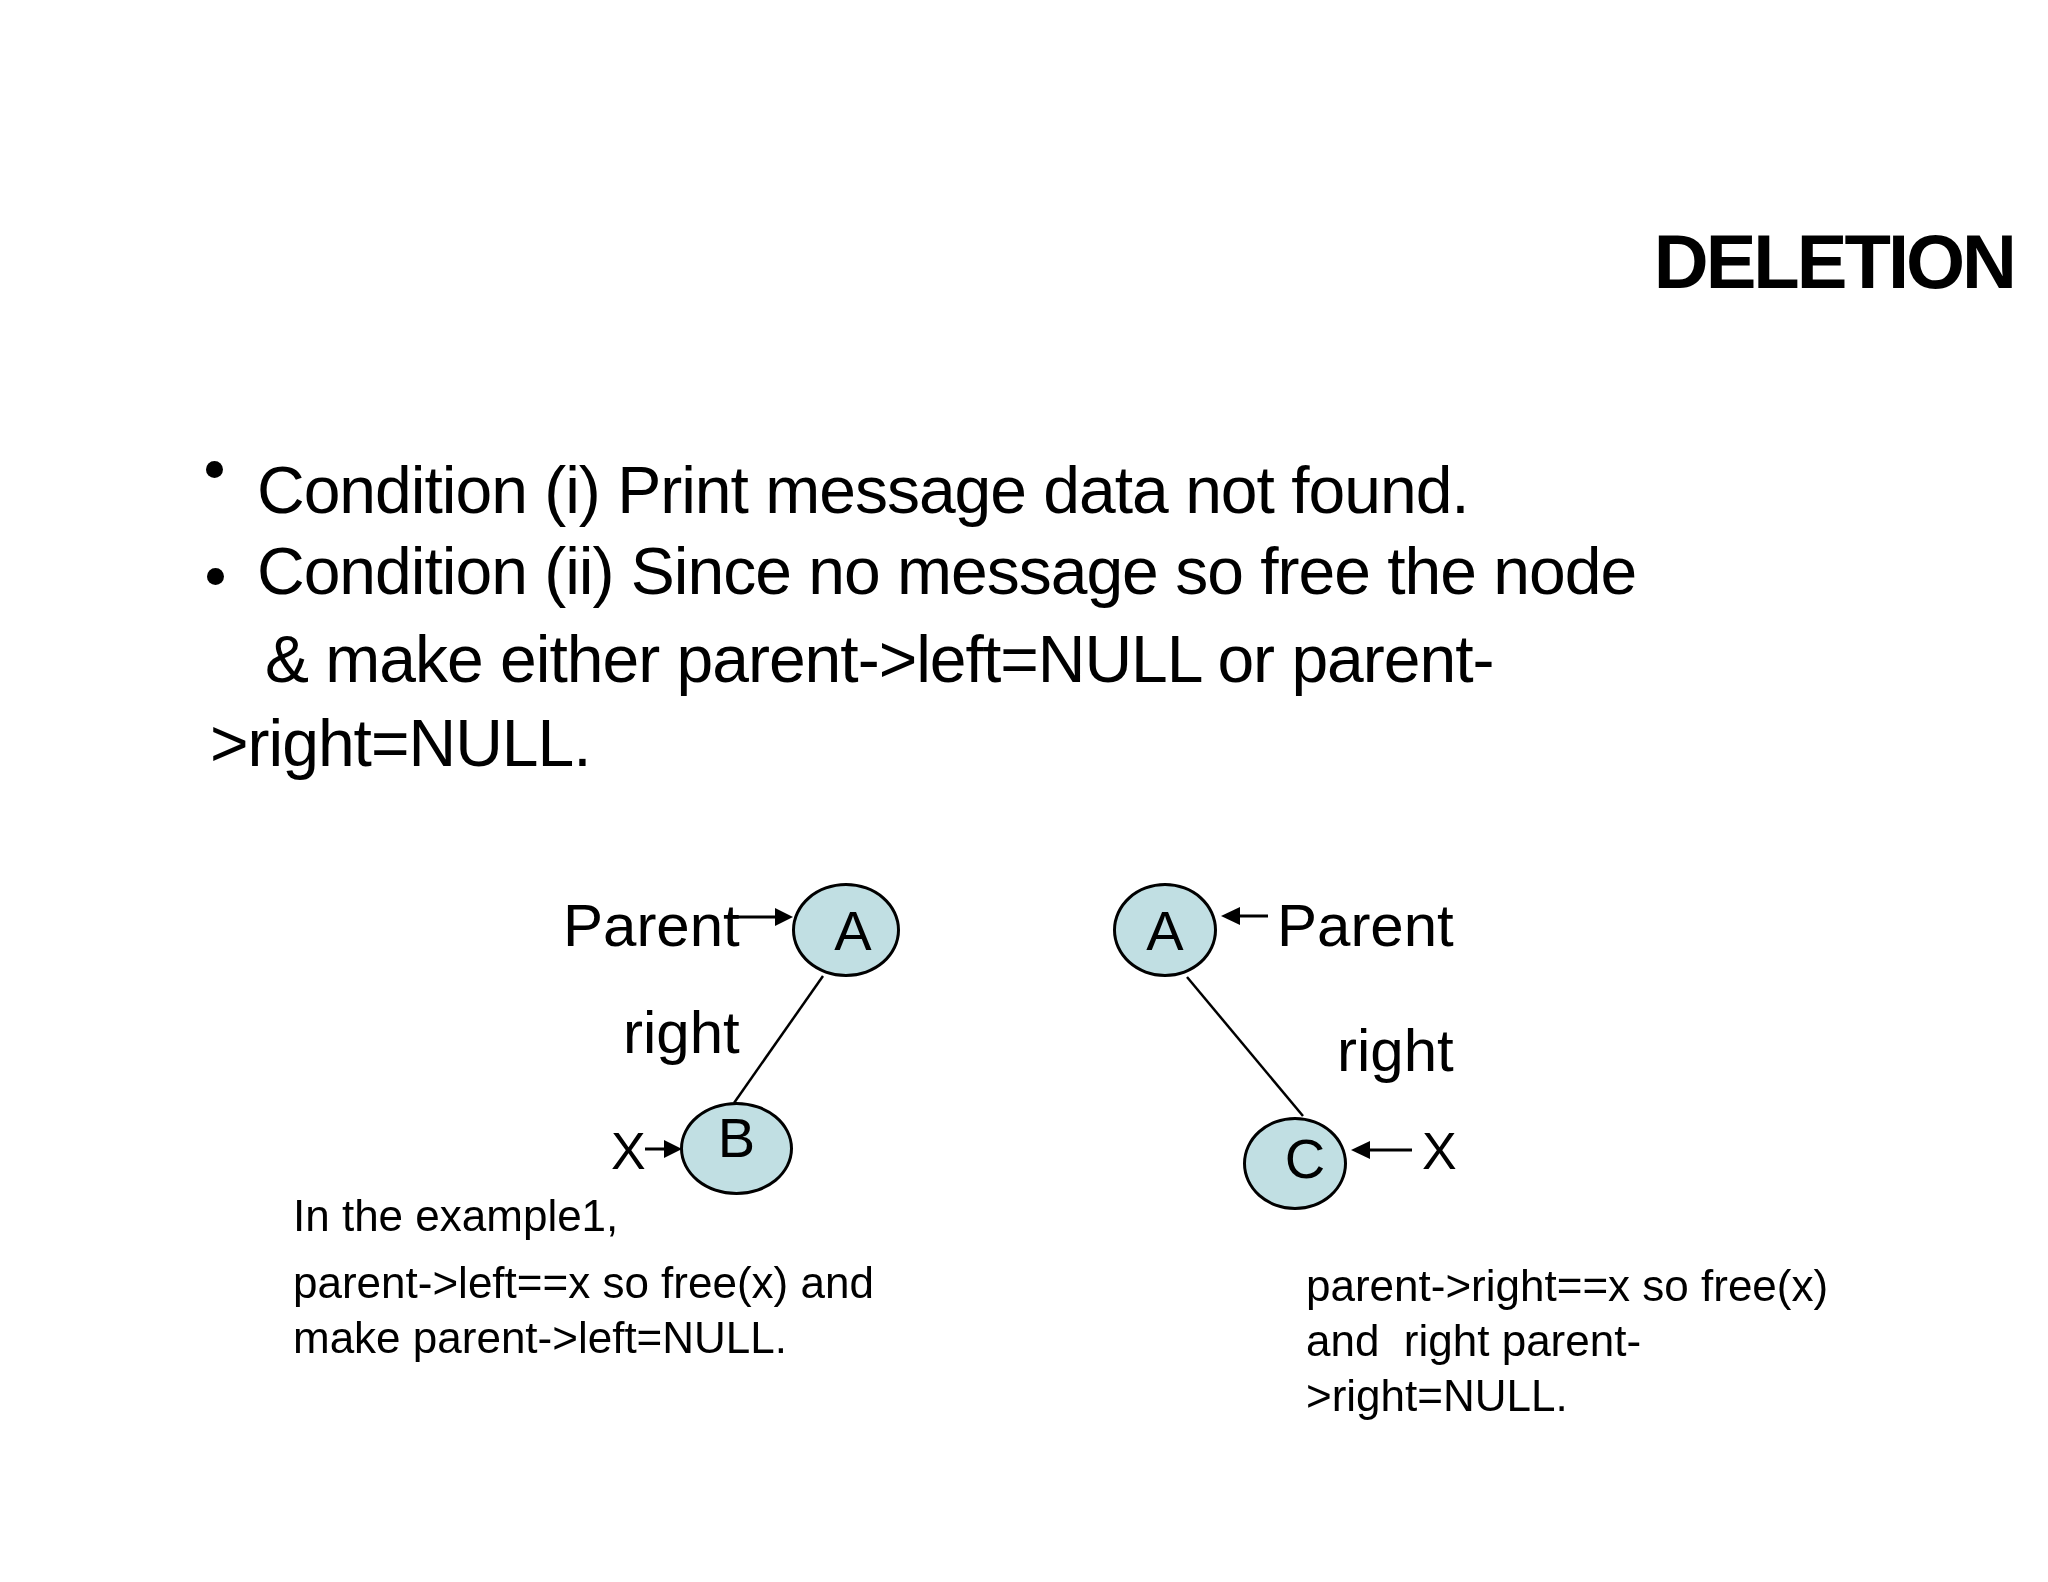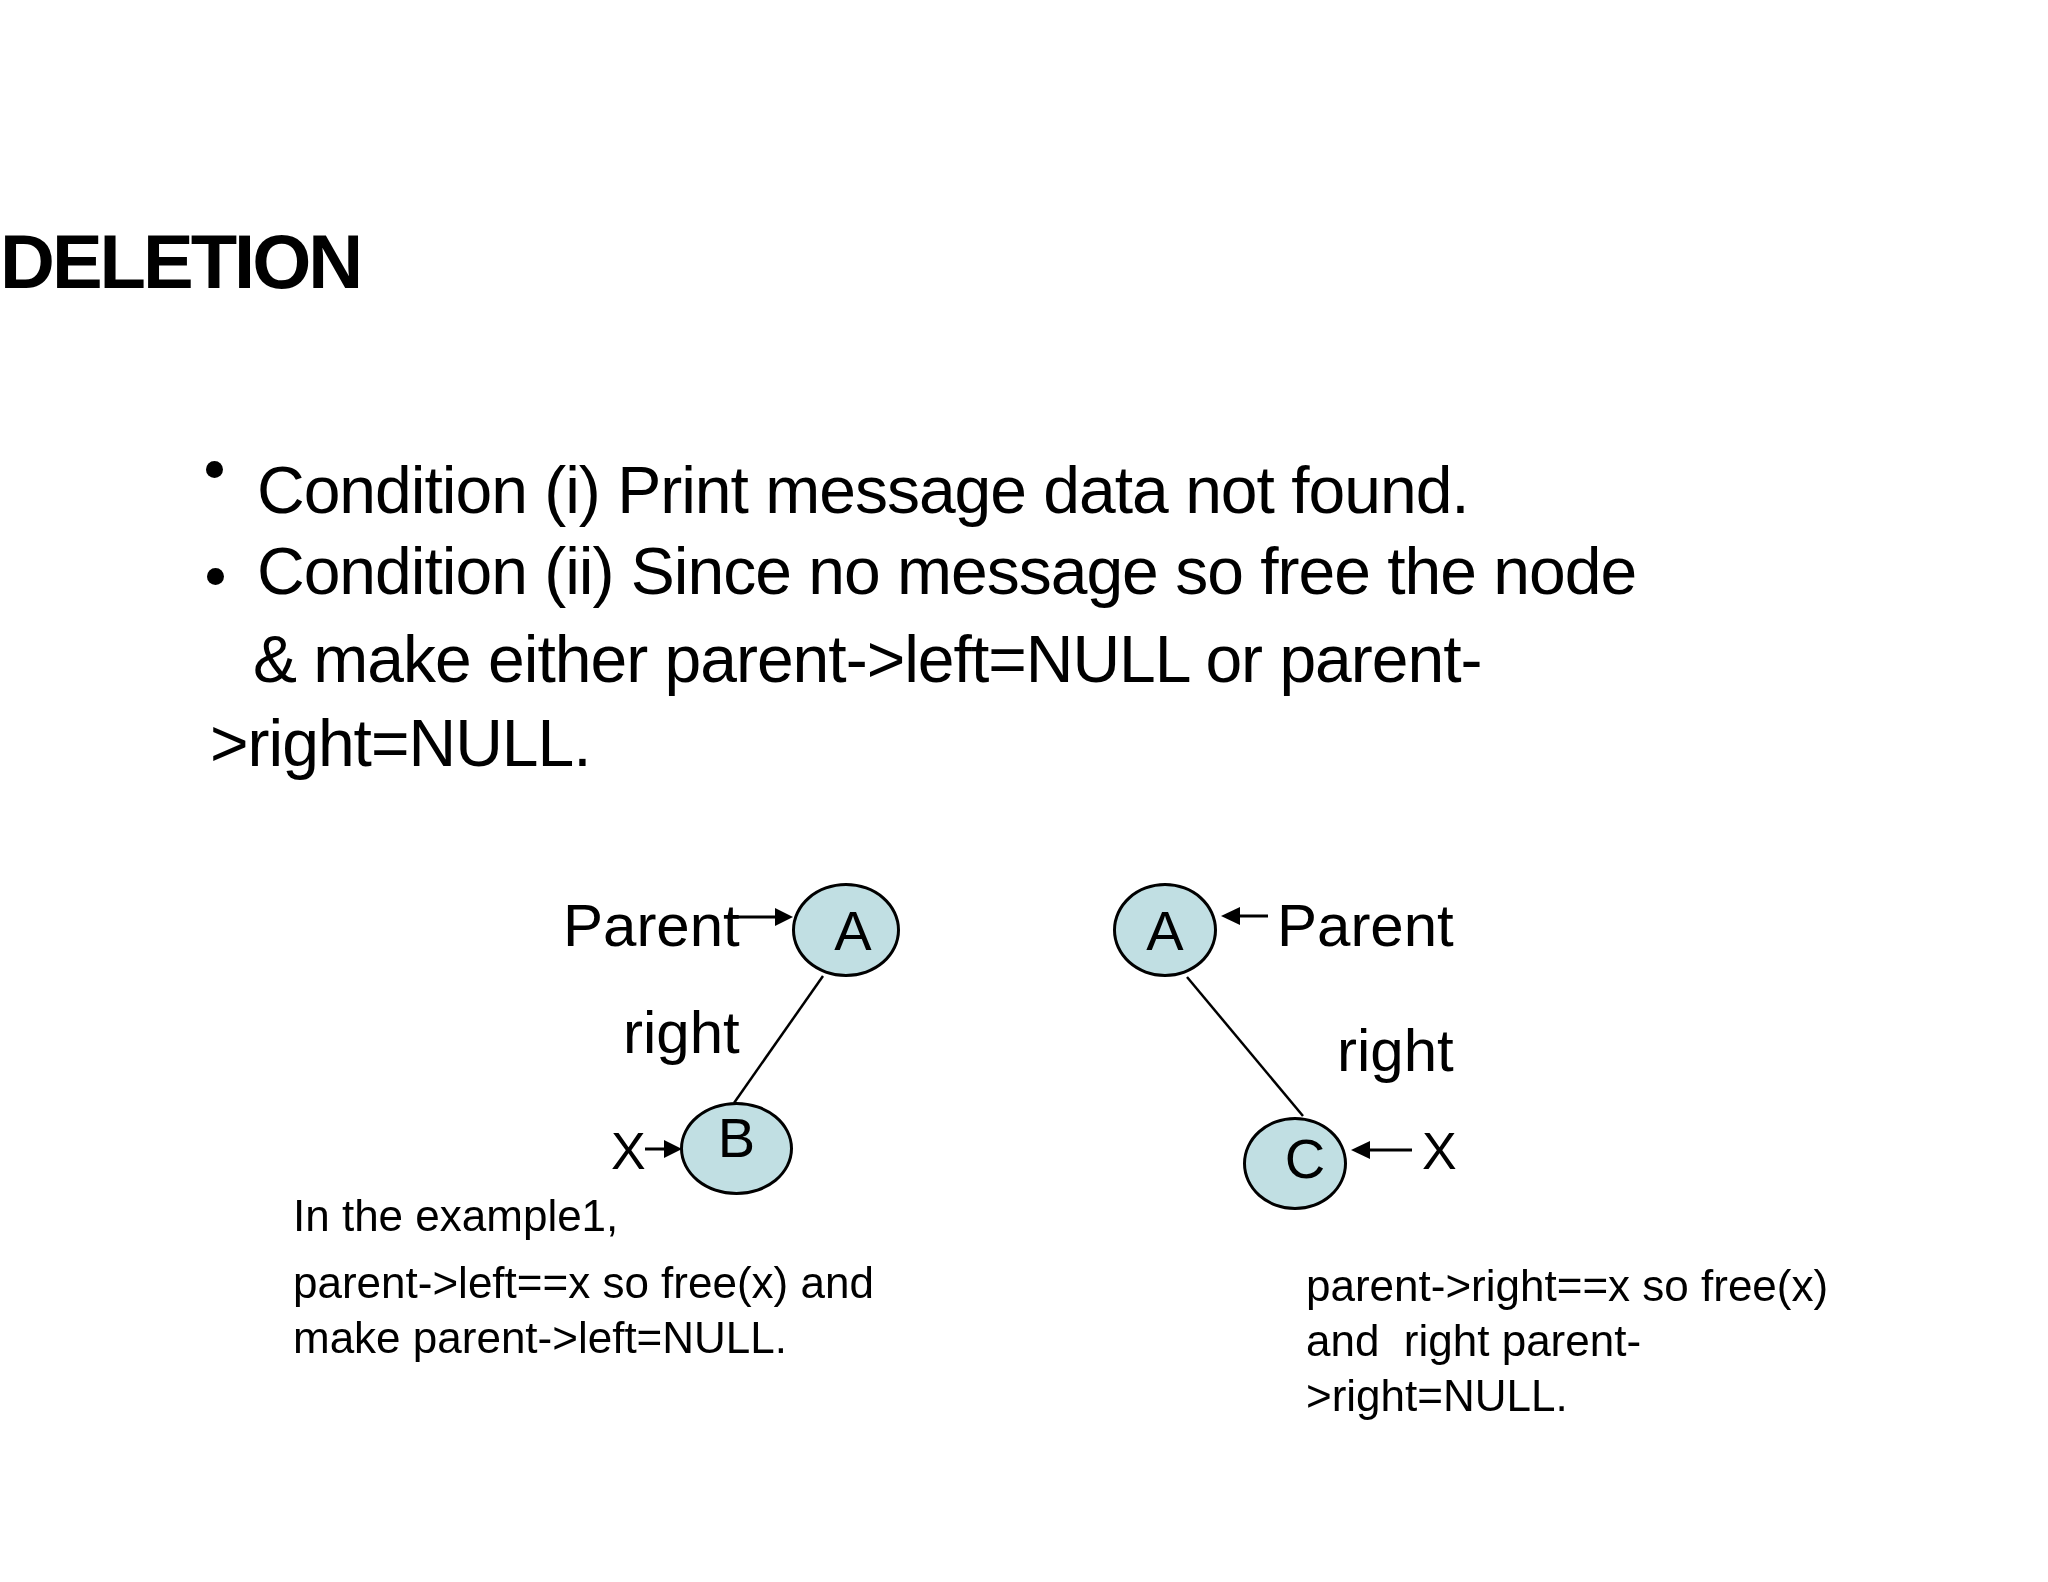--- a/index.html
+++ b/index.html
@@ -9,21 +9,21 @@
     height: 1582px;
     background: #ffffff;
     font-family: "Liberation Sans", "DejaVu Sans", sans-serif;
     color: #000000;
     overflow: hidden;
   }
   .abs { position: absolute; line-height: 1; white-space: pre; }
   .title {
     position: absolute;
     top: 218px; left: 0; width: 2014px;
-    text-align: left;
+    text-align: right;
     font-size: 76px;
     font-weight: bold;
     letter-spacing: -3px;
     margin: 0;
   }
   .btext { font-size: 66px; letter-spacing: -1px; }
   .dot {
     position: absolute;
     width: 17px; height: 17px;
     background: #000;
@@ -49,21 +49,21 @@
 
 <div class="slide">
 
   <h1 class="title">DELETION</h1>
 
   <span class="dot" style="left:206px; top:461px;"></span>
   <div class="abs btext" style="left:257px; top:433px;margin-top:24px;">Condition (i) Print message data not found.</div>
 
   <span class="dot" style="left:207px; top:568px;"></span>
   <div class="abs btext" style="left:257px; top:538px;">Condition (ii) Since no message so free the node</div>
-  <div class="abs btext" style="left:253px; top:626px;text-align:center;">&amp; make either parent-&gt;left=NULL or parent-</div>
+  <div class="abs btext" style="left:265px; top:626px;text-align:center;">&amp; make either parent-&gt;left=NULL or parent-</div>
   <div class="abs btext" style="left:210px; top:710px;">&gt;right=NULL.</div>
 
   <svg class="svg-layer" viewBox="0 0 2048 1582" xmlns="http://www.w3.org/2000/svg">
 
     <g>
       <line x1="727" y1="917" x2="777" y2="917" stroke="#000" stroke-width="3"></line>
       <polygon points="793,917 775,908 775,926" fill="#000"></polygon>
     </g>
 
     <line x1="823" y1="976" x2="734" y2="1103" stroke="#000" stroke-width="2.5"></line>

